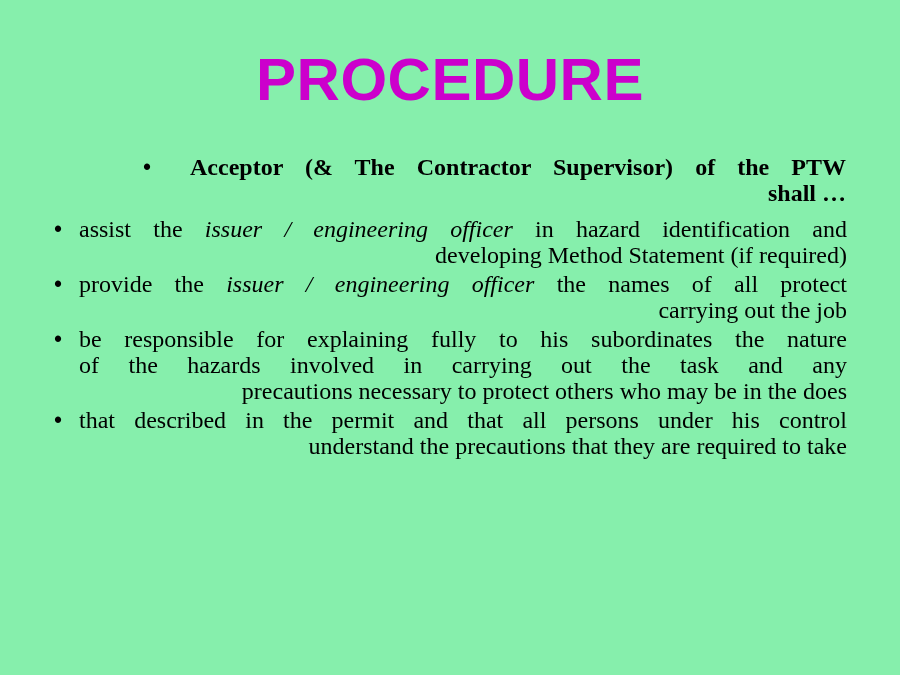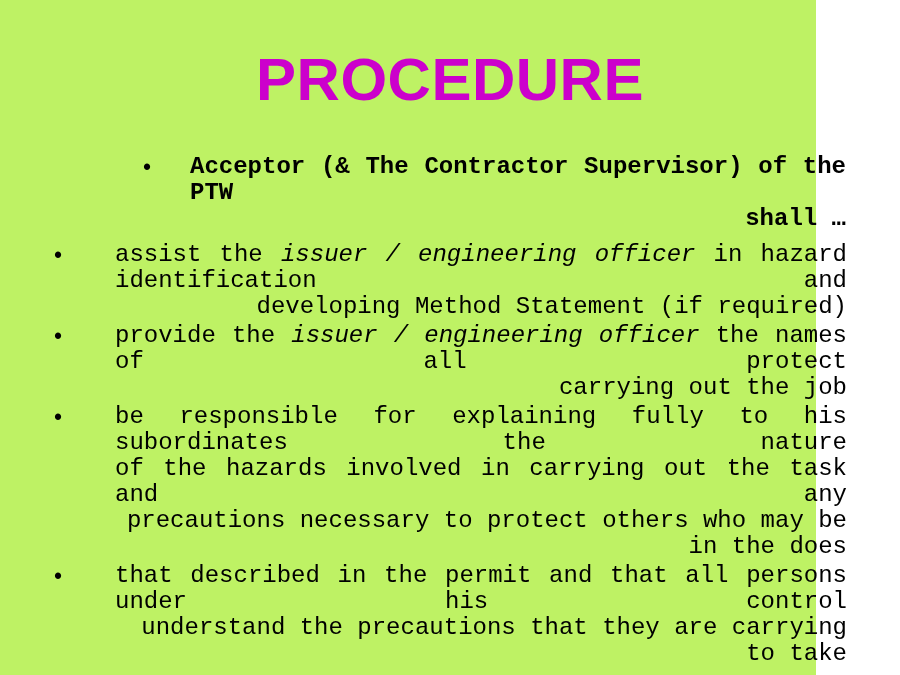--- a/index.html
+++ b/index.html
@@ -11,23 +11,23 @@
     width: 900px;
     height: 675px;
     overflow: hidden;
     font-family: "Liberation Sans", sans-serif;
     color: #000000;
     -webkit-font-smoothing: antialiased;
   }
 
   .slide {
     position: relative;
-    width: 816px;
+    width: 900px;
     height: 675px;
-    background: #bef264;
+    background: #86efac;
   }
 
   
   .slide-title {
     position: absolute;
     left: 0;
     top: 48px;
     width: 900px;
     text-align: center;
     font-family: "Liberation Sans", sans-serif;
@@ -63,21 +63,21 @@
     color: #000000;
     user-select: none;
   }
 
   .bullet-text {
     font-size: 24px;
     line-height: 26px;
     color: #000000;
     text-align: justify;
     text-justify: inter-word;
-    font-family: Liberation Mono, monospace;
+    font-family: Liberation Serif, serif;
   }
 
   
   .bullet-text > .ln:last-child {
     text-align: right;
   }
   .ln {
     display: block;
     text-align: justify;
     text-justify: inter-word;
@@ -102,21 +102,21 @@
 
   
   .row-lvl0 {
     margin-bottom: 3px;
   }
   .row-lvl0 .bullet-marker {
     left: 54px;
     font-size: 23px;
   }
   .row-lvl0 .bullet-text {
-    margin-left: 115px;
+    margin-left: 79px;
     margin-right: 53px;
   }
 
   .em {
     font-style: italic;
   }
 </style>
 </head>
 <body>
 
@@ -151,18 +151,18 @@
         <div class="bullet-text">
           <span class="ln stretch"><span>be responsible for explaining fully to his subordinates the nature</span></span>
           <span class="ln stretch"><span>of the hazards involved in carrying out the task and any</span></span>
           <span class="ln"><span>precautions necessary to protect others who may be in the does</span></span>
         </div>
       </div>
       <div class="bullet-row row-lvl0">
         <span class="bullet-marker">•</span>
         <div class="bullet-text">
           <span class="ln stretch"><span>that described in the permit and that all persons under his control</span></span>
-          <span class="ln"><span>understand the precautions that they are carrying to take</span></span>
+          <span class="ln"><span>understand the precautions that they are required to take</span></span>
         </div>
       </div>
     </div>
 
 </div>
 
 </body></html>

